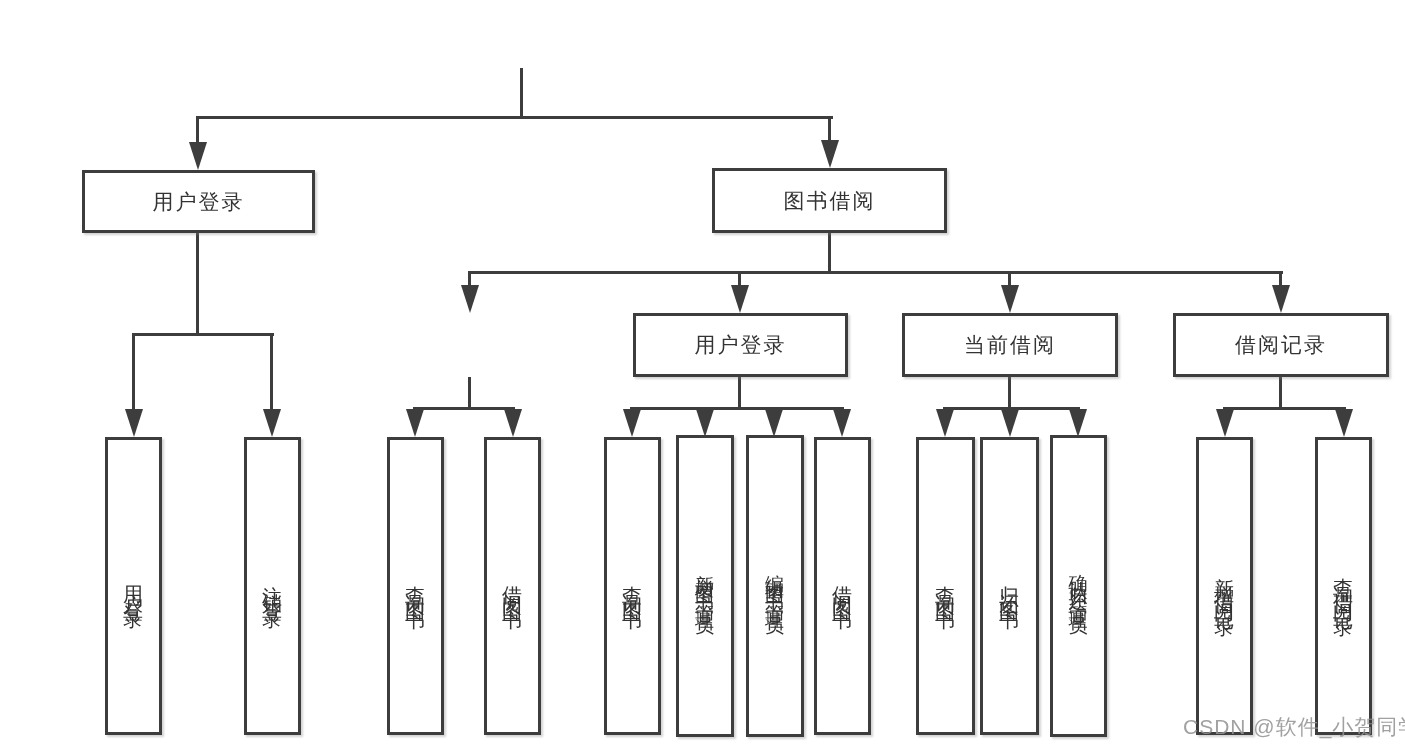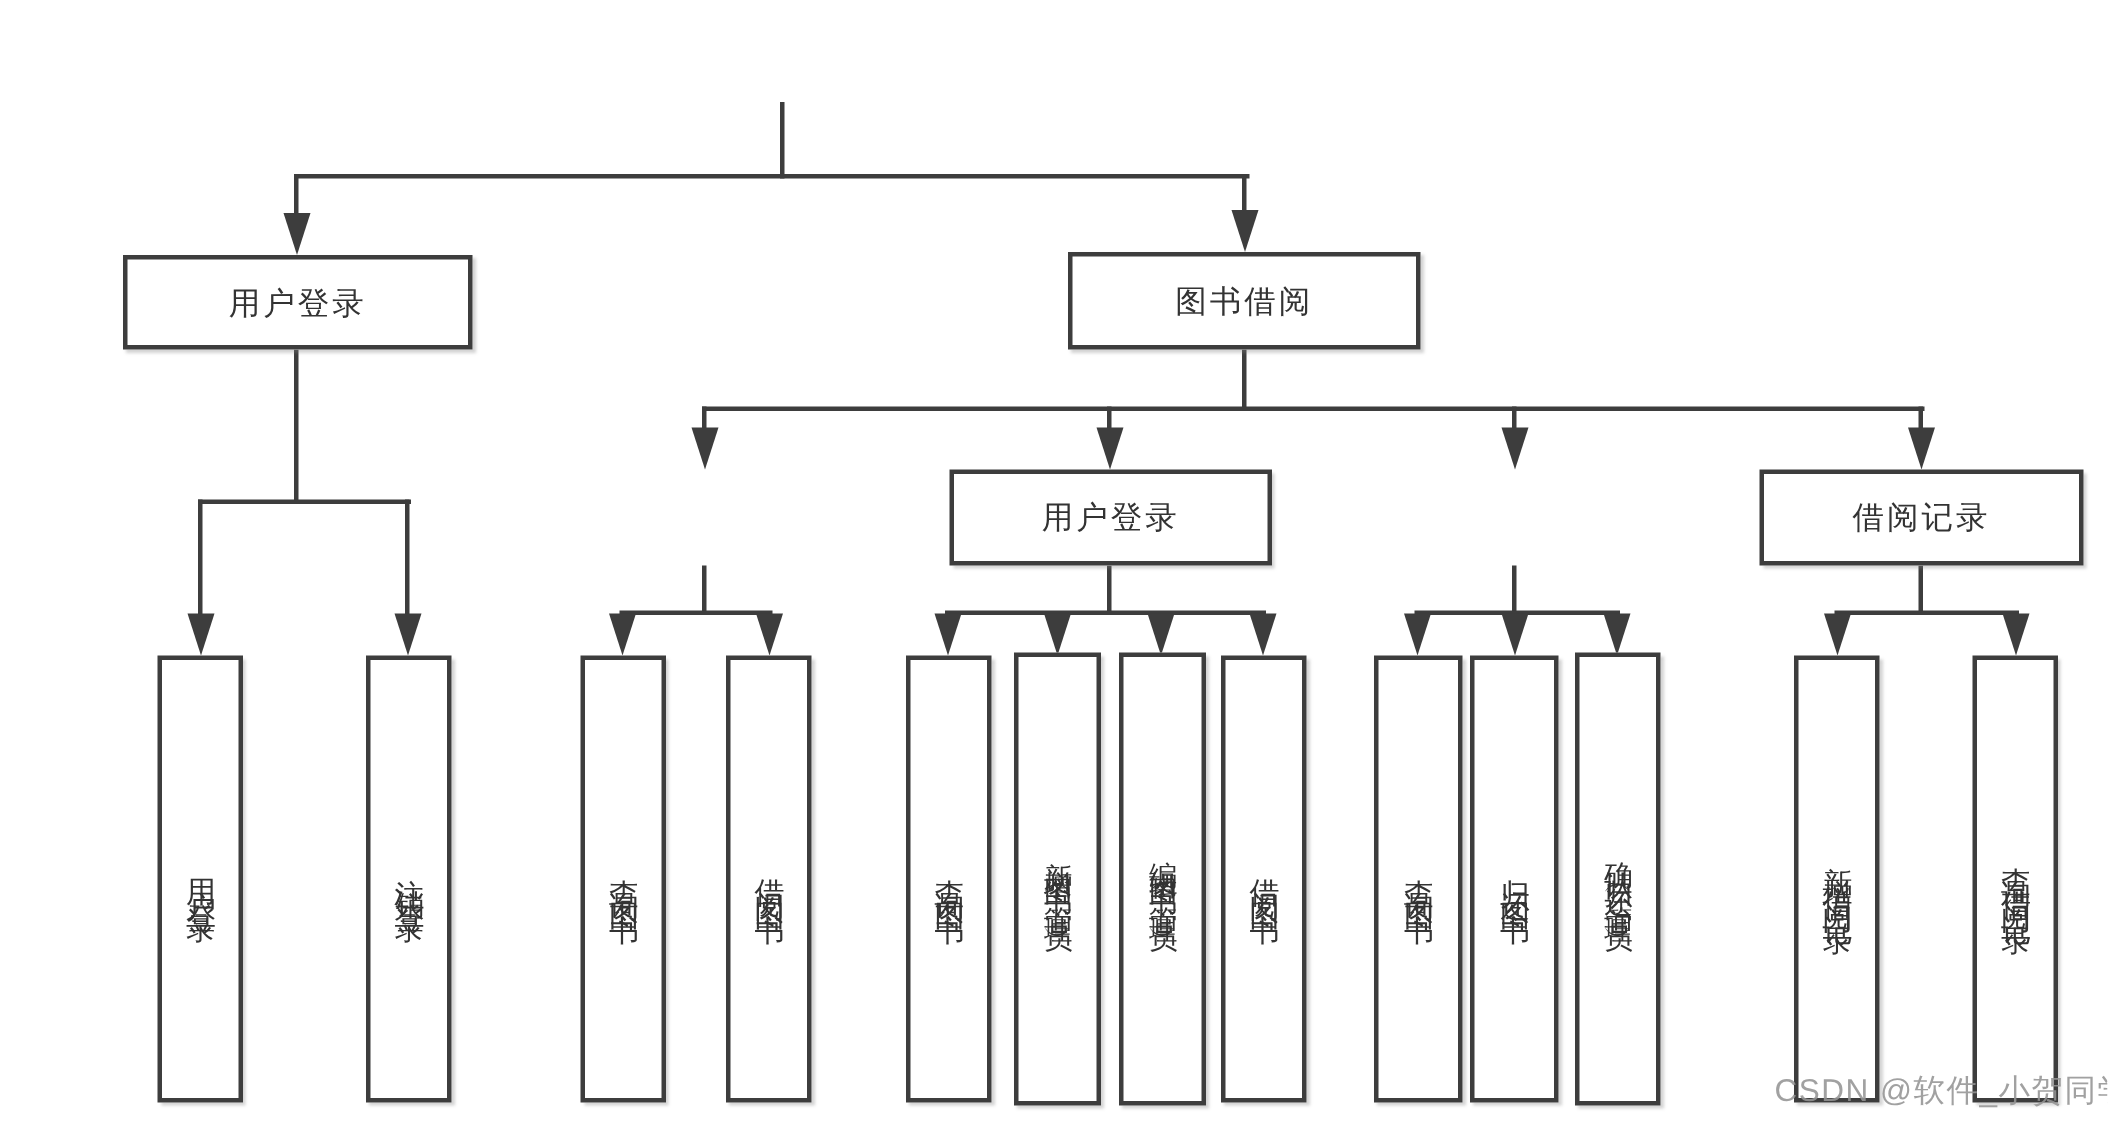--- a/index.html
+++ b/index.html
@@ -43,20 +43,23 @@
 
   <div class="node" style="left:712px;top:168px;width:235px;height:65px;">
     <span class="hlabel">图书借阅</span>
   </div>
 
 
   <div class="node" style="left:633px;top:313px;width:215px;height:64px;">
     <span class="hlabel">用户登录</span>
   </div>
 
+  <div class="node" style="left:902px;top:313px;width:216px;height:64px;">
+    <span class="hlabel">当前借阅</span>
+  </div>
 
   <div class="node" style="left:1173px;top:313px;width:216px;height:64px;">
     <span class="hlabel">借阅记录</span>
   </div>
 
   <div class="node vnode" style="left:105px;top:437px;width:57px;height:298px;">
     <span class="vlabel">用户登录</span>
   </div>
 
   <div class="node vnode" style="left:244px;top:437px;width:57px;height:298px;">

